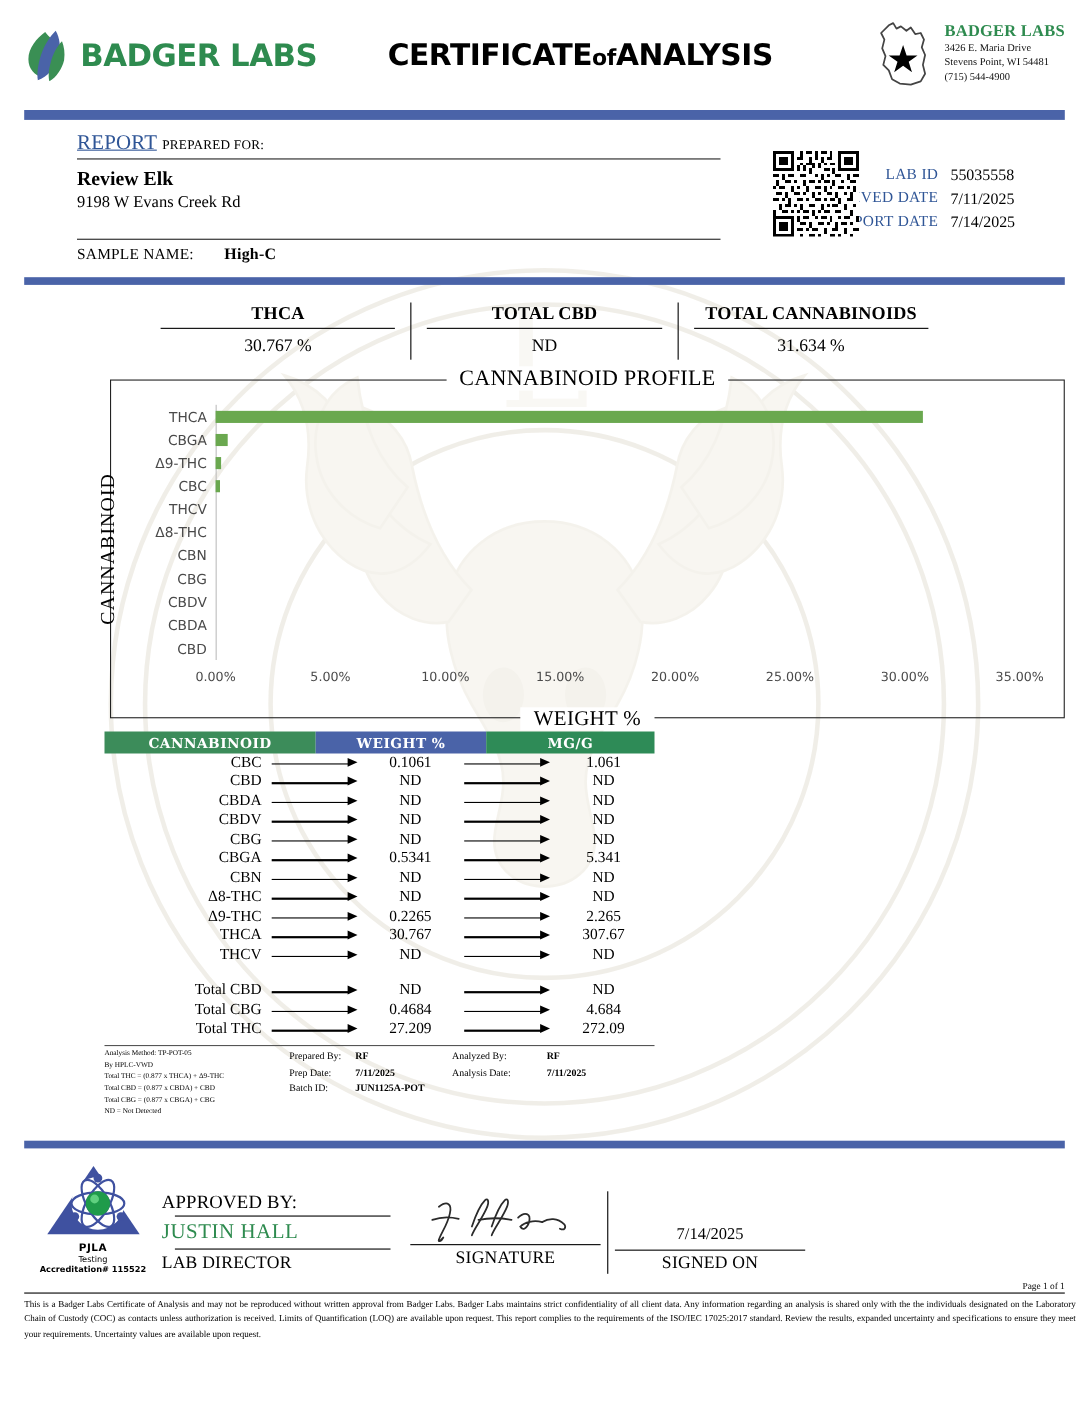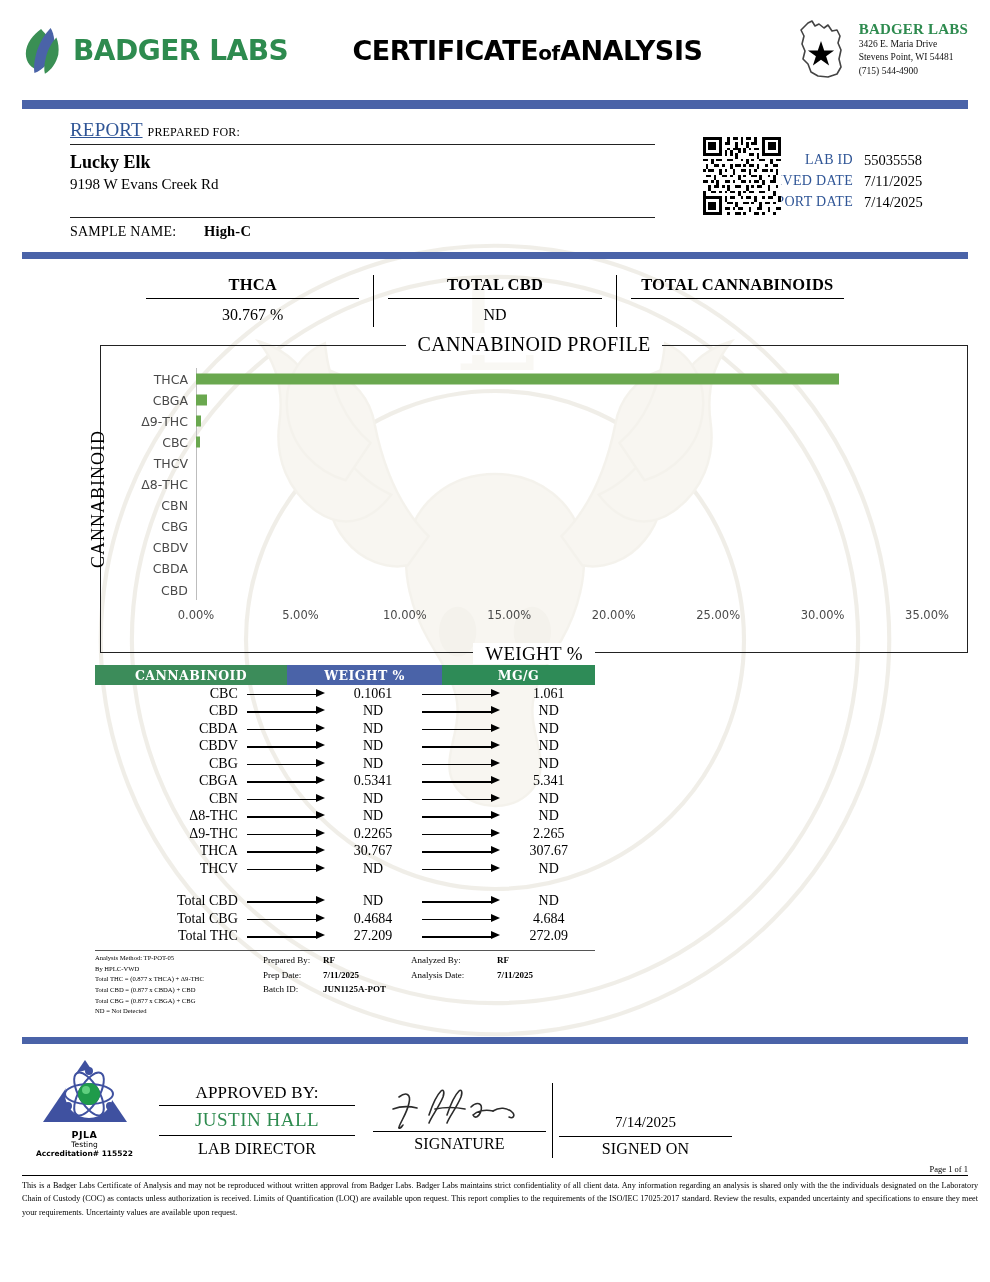--- a/index.html
+++ b/index.html
@@ -113,21 +113,21 @@
   .n3 .r{display:flex;gap:22px;}
   .n3 .r .lab{width:64px;}
 
   
   .approval{margin:14px 22px 0 22px;display:flex;align-items:flex-end;height:100px;}
   .pjla{width:125px;text-align:center;}
   .pjla-logo{width:96px;height:72px;margin:0 auto;display:block;}
   .pjla-t1{font-family:"DejaVu Sans",sans-serif;font-weight:bold;font-size:9.5px;letter-spacing:.5px;margin-top:1px;}
   .pjla-t2{font-family:"DejaVu Sans",sans-serif;font-weight:normal;font-size:7.5px;}
   .pjla-t3{font-family:"DejaVu Sans",sans-serif;font-weight:bold;font-size:7.5px;}
-  .appcol{width:220px;text-align:center;font-family:Liberation Serif, serif;}
+  .appcol{width:220px;font-family:Liberation Serif, serif;}
   .app-lbl{font-size:17px;letter-spacing:.2px;}
   .app-rule{border-top:1.4px solid #000;margin:2px 12px;}
   .app-name{font-size:19px;color:#2e8b4f;letter-spacing:.5px;padding:1px 0 2px;}
   .app-role{font-size:16px;padding-top:2px;letter-spacing:.2px;}
   .sigwrap{display:flex;flex:1;}
   .sigcol{width:185px;text-align:center;position:relative;}
   .sig-img{height:48px;display:flex;align-items:flex-end;justify-content:center;}
   .sig-rule{border-top:1.4px solid #000;margin:0 6px;}
   .sig-lbl{font-size:16px;padding-top:3px;letter-spacing:.2px;}
   .signedcol{width:185px;text-align:center;border-left:1.3px solid #000;}
@@ -202,21 +202,21 @@
 
     <div class="report">
       <div class="rep-head">
         <span class="word">REPORT</span>
         <span class="rest">PREPARED FOR:</span>
       </div>
       <hr class="hr-dark">
 
       <div class="rep-body">
         <div class="rep-left">
-          <div class="cust">Lucky Elk</div>
+          <div class="cust">Review Elk</div>
           <div class="cust-line">9198 W Evans Creek Rd</div>
         </div>
         <div class="rep-right">
           <div class="kv">
             <div class="k">LAB ID</div>
             <div class="v">55035558</div>
           </div>
           <div class="kv">
             <div class="k">RECEIVED DATE</div>
             <div class="v">7/11/2025</div>
@@ -373,20 +373,21 @@
         <div class="sum-v">30.767 %</div>
       </div>
       <div class="sum-col">
         <div class="sum-h">TOTAL CBD</div>
         <div class="sum-rule"></div>
         <div class="sum-v">ND</div>
       </div>
       <div class="sum-col">
         <div class="sum-h">TOTAL CANNABINOIDS</div>
         <div class="sum-rule"></div>
+        <div class="sum-v">31.634 %</div>
       </div>
       <div class="sum-end"></div>
     </div>
 
     <div class="chartbox">
       <div class="chart-title">
         <span>CANNABINOID PROFILE</span>
       </div>
       <div class="ytitle">CANNABINOID</div>
       <div class="plot" id="plot">

